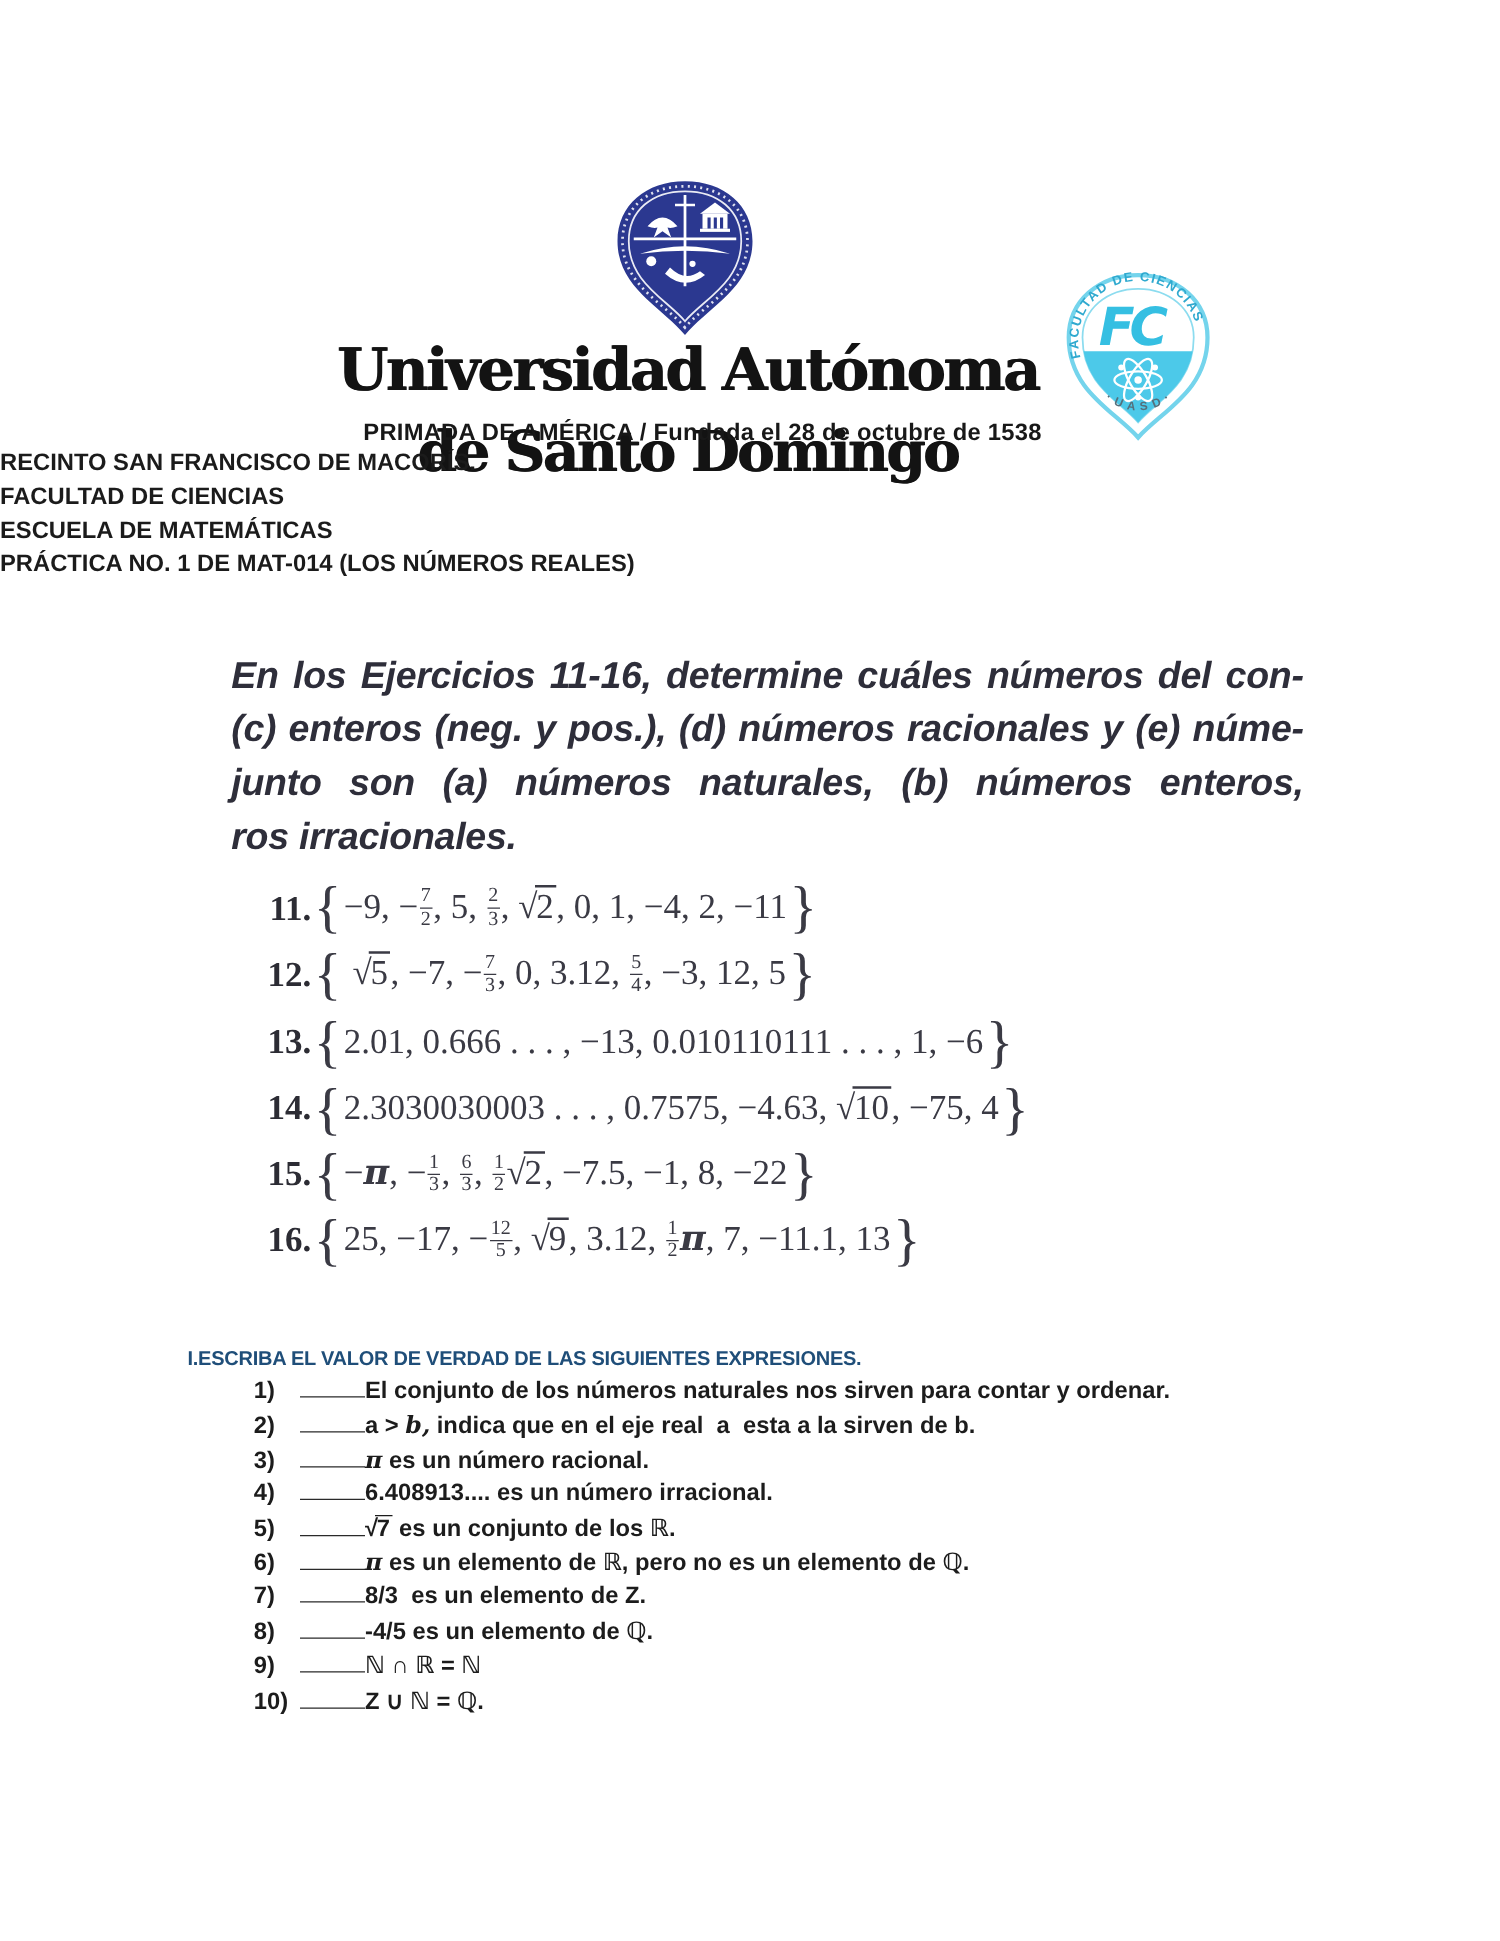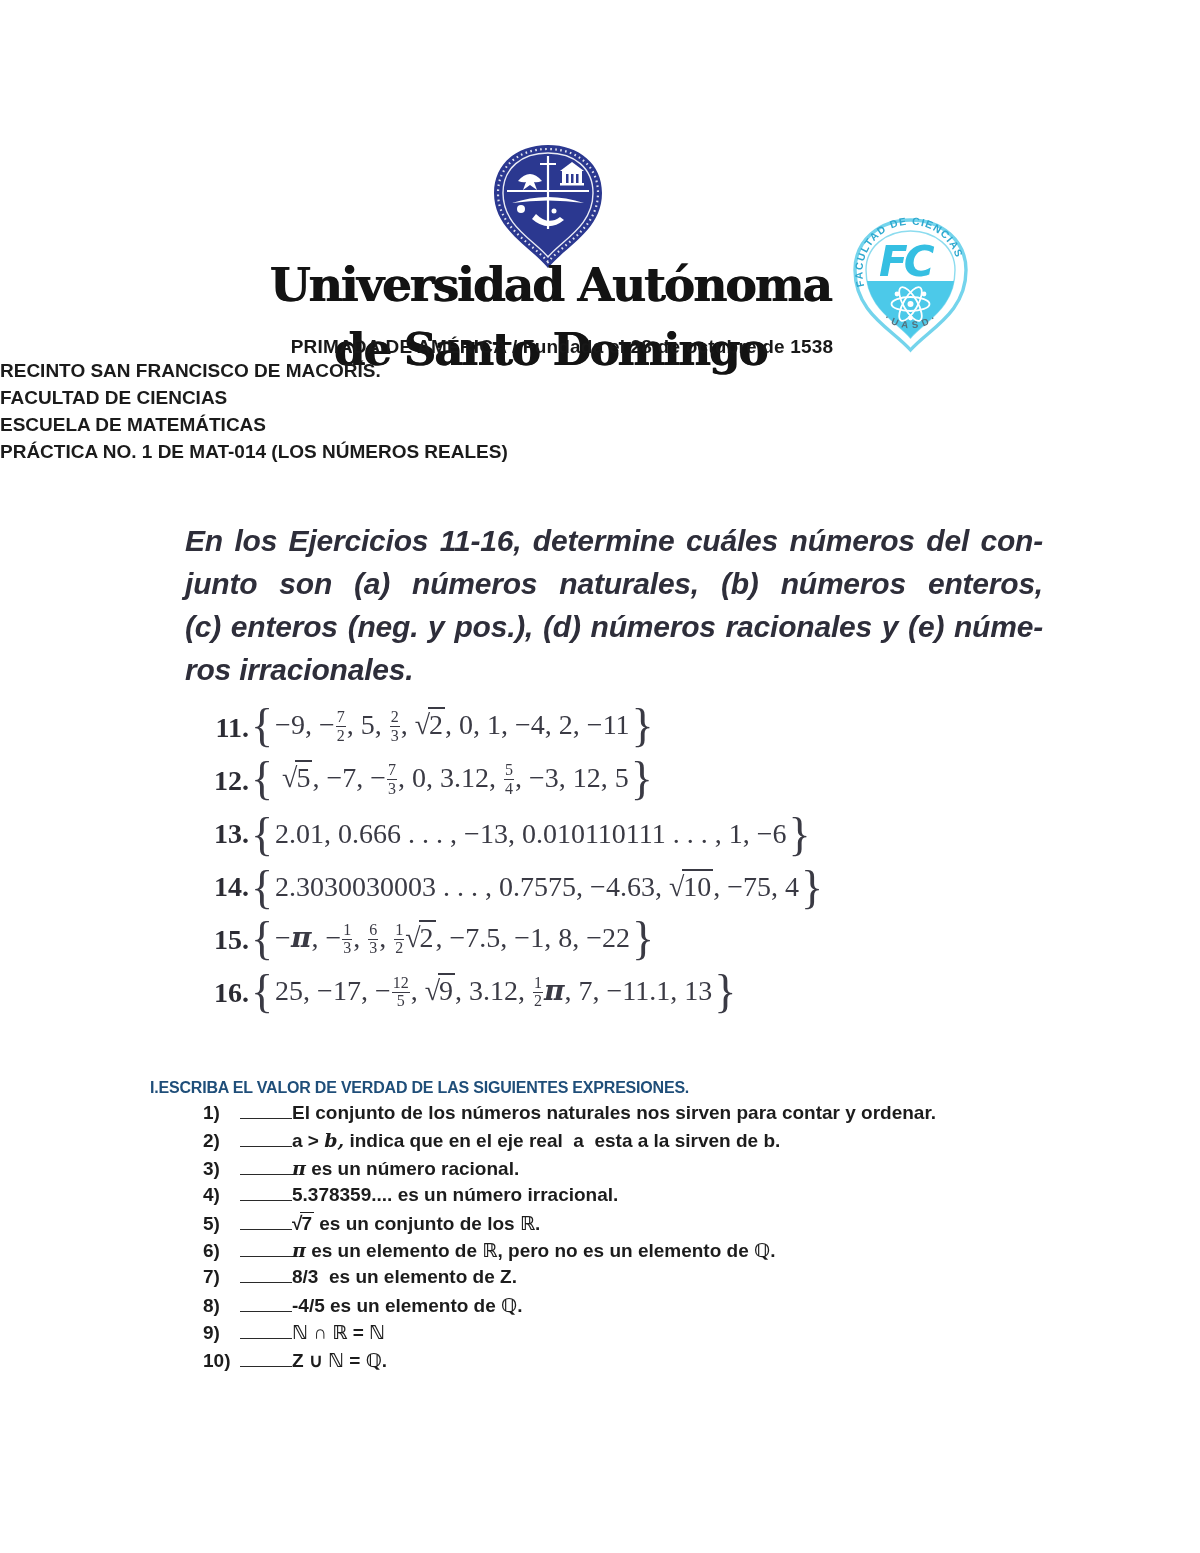--- a/index.html
+++ b/index.html
@@ -8,21 +8,21 @@
     font-family:"Liberation Sans",sans-serif;color:#1b1b1b;overflow:hidden;
   }
   
   .seal{position:absolute;left:486px;top:141px;width:124px;height:130px;}
   .fc-logo{position:absolute;left:845px;top:214px;width:131px;height:142px;}
   
   .gothic{
     position:absolute;left:100px;top:261px;width:900px;text-align:center;
     font-family:"DejaVu Serif",serif;font-weight:bold;color:#131313;line-height:1;
   }
-  .gothic-l1{font-size:47px;letter-spacing:-2px;text-shadow:0.8px 0 #131313;}
+  .gothic-l1{font-size:47px;letter-spacing:-2px;text-shadow:0.8px 0 #131313;margin-top:12px;}
   .gothic-l2{font-size:45px;letter-spacing:-2px;text-shadow:0.8px 0 #131313;margin-top:19px;}
   .tagline{
     position:absolute;left:112px;top:336px;width:900px;text-align:center;
     font-weight:bold;font-size:19px;letter-spacing:0.2px;color:#181818;
   }
   
   .header-lines{
     position:absolute;left:0;top:357px;width:1200px;
     font-weight:bold;font-size:19px;line-height:27px;color:#1b1b1b;
   }
@@ -138,22 +138,22 @@
 
   <div class="header-lines">
     <div>RECINTO SAN FRANCISCO DE MACORÍS.</div>
     <div>FACULTAD DE CIENCIAS</div>
     <div>ESCUELA DE MATEMÁTICAS</div>
     <div>PRÁCTICA NO. 1 DE MAT-014 (LOS NÚMEROS REALES)</div>
   </div>
 
   <div class="tb-instr">
     <div class="tb-line">En los Ejercicios 11-16, determine cuáles números del con-</div>
+    <div class="tb-line">(c) enteros (neg. y pos.), (d) números racionales y (e) núme-</div>
     <div class="tb-line">junto son (a) números naturales, (b) números enteros,</div>
-    <div class="tb-line">(c) enteros (neg. y pos.), (d) números racionales y (e) núme-</div>
     <div class="tb-line last">ros irracionales.</div>
   </div>
 
   <div class="exercises">
       <div class="ex-row">
         <span class="ex-label">11.</span>
         <span class="ex-math"><span class="brace">{</span><span>−9, −</span><span class="frac"><span class="num">7</span><span class="den">2</span></span><span>, 5, </span><span class="frac"><span class="num">2</span><span class="den">3</span></span><span>, </span><span class="sqrt"><span class="rad">√</span><span class="vinc">2</span></span><span>, 0, 1, −4, 2, −11</span><span class="brace">}</span></span>
       </div>
       <div class="ex-row">
         <span class="ex-label">12.</span>
@@ -186,21 +186,21 @@
       <div class="q-row">
         <span class="q-num">2)</span>
         <span class="q-body"><span class="blank"></span><span>a &gt; </span><span class="it">b,</span><span> indica que en el eje real  a  esta a la sirven de </span><span class="bd">b</span><span>.</span></span>
       </div>
       <div class="q-row">
         <span class="q-num">3)</span>
         <span class="q-body"><span class="blank"></span><span class="it">π</span><span> es un número racional.</span></span>
       </div>
       <div class="q-row">
         <span class="q-num">4)</span>
-        <span class="q-body"><span class="blank"></span><span>5.378359.... es un número irracional.</span></span>
+        <span class="q-body"><span class="blank"></span><span>6.408913.... es un número irracional.</span></span>
       </div>
       <div class="q-row">
         <span class="q-num">5)</span>
         <span class="q-body"><span class="blank"></span><span class="sqrt"><span class="rad">√</span><span class="vinc">7</span></span><span> es un conjunto de los </span><span class="bb">ℝ</span><span>.</span></span>
       </div>
       <div class="q-row">
         <span class="q-num">6)</span>
         <span class="q-body"><span class="blank"></span><span class="it">π</span><span> es un elemento de </span><span class="bb">ℝ</span><span>, pero no es un elemento de </span><span class="bb">ℚ</span><span>.</span></span>
       </div>
       <div class="q-row">

